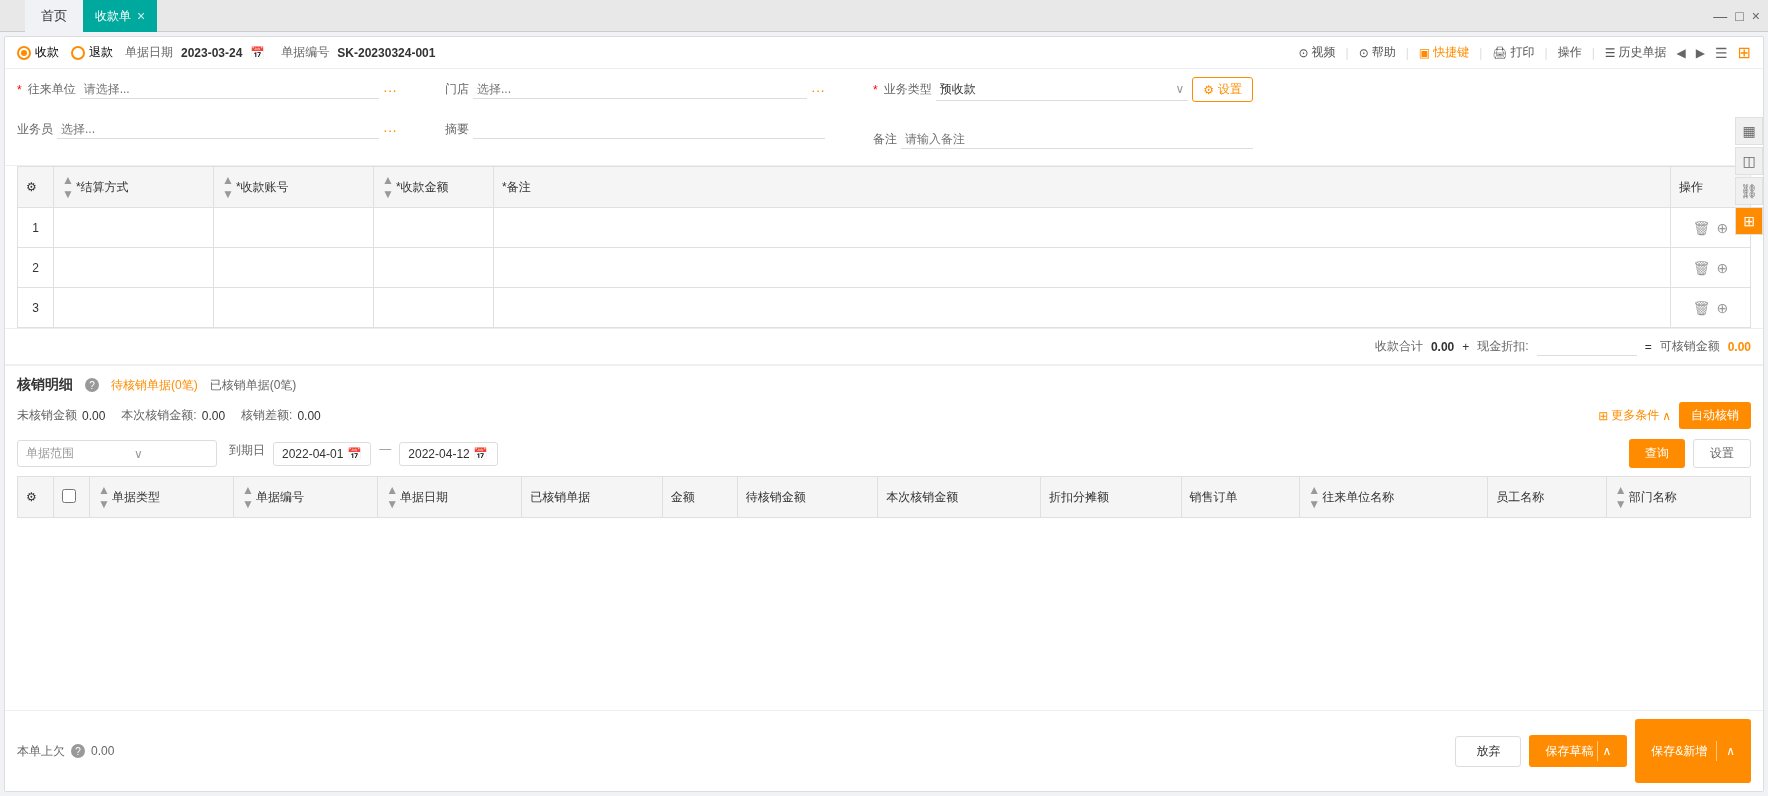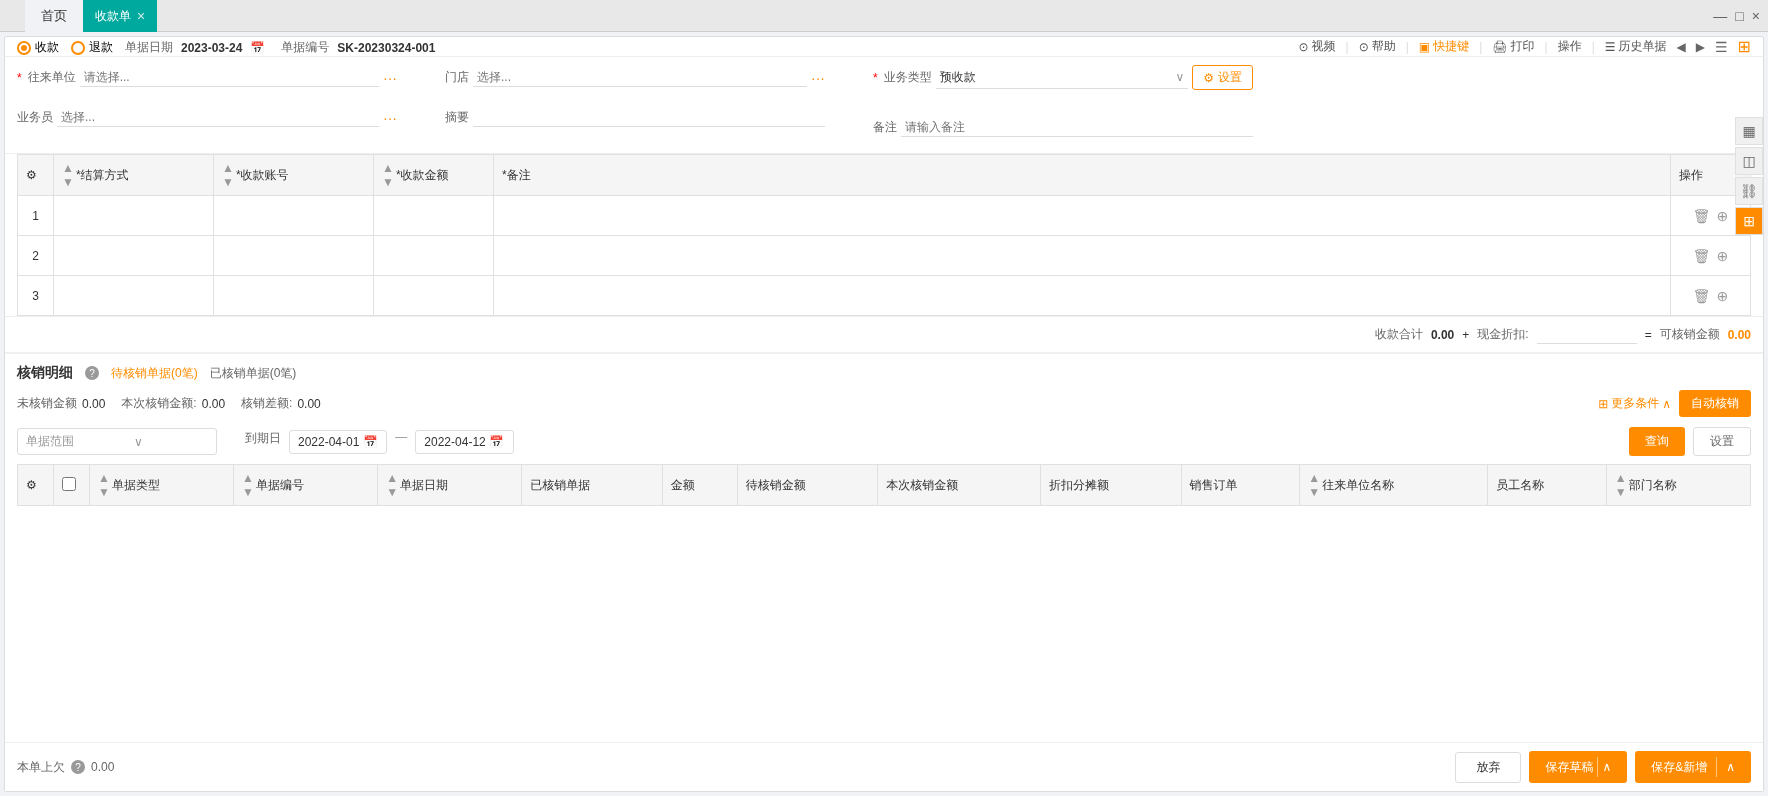--- a/index.html
+++ b/index.html
@@ -43,22 +43,22 @@
       border: 1px solid #ddd;
       border-radius: 2px;
       height: calc(796px - 40px);
       display: flex;
       flex-direction: column;
       position: relative;
     }
 
     
     .top-toolbar {
-      display: flex; align-items: flex-end;
-      padding: 0 12px;
+      display: flex; align-items: center;
+      padding: 6px 12px;
       border-bottom: 1px solid #eee;
       gap: 12px;
       flex-shrink: 0;
     }
     .radio-group { display: flex; align-items: center; gap: 12px; }
     .radio-item { display: flex; align-items: center; gap: 4px; cursor: pointer; }
     .radio-dot {
       width: 14px; height: 14px; border-radius: 50%;
       border: 2px solid #ff8c00;
       display: flex; align-items: center; justify-content: center;
@@ -220,21 +220,21 @@
       background: #fff; border: 1px solid #ddd; color: #333;
       padding: 6px 20px; border-radius: 3px; cursor: pointer;
     }
     .btn-save-draft {
       background: #ff8c00; color: #fff; border: none;
       padding: 6px 16px; border-radius: 3px; cursor: pointer;
       display: flex; align-items: center; gap: 4px;
     }
     .btn-save-new {
       background: #ff8c00; color: #fff; border: none;
-      padding: 6px 16px; border-radius: 3px; cursor: pointer;
+      padding: 22px 16px; border-radius: 3px; cursor: pointer;
       display: flex; align-items: center; gap: 9px;
     }
     .btn-sep { width: 1px; height: 20px; background: rgba(255,255,255,0.5); }
 
     
     .right-sidebar {
       position: absolute; right: 0; top: 80px;
       display: flex; flex-direction: column; gap: 2px;
       width: 28px;
     }
@@ -492,21 +492,21 @@
       <div style="margin-left:auto; display:flex; gap:8px; align-items:center;">
         <div class="filter-btn">
           <span>⊞</span>
           <span>更多条件</span>
           <span>∧</span>
         </div>
         <button class="auto-writeoff-btn">自动核销</button>
       </div>
     </div>
 
-    <div style="display:flex; align-items:center; gap:28px; margin-bottom:8px;">
+    <div style="display:flex; align-items:center; gap:12px; margin-bottom:8px;">
       <div class="scope-select">
         <span>单据范围</span>
         <span>∨</span>
       </div>
       <div class="date-range">
         <span class="date-label">到期日</span>
         <div class="date-input">
           <span>2022-04-01</span>
           <span>📅</span>
         </div>

